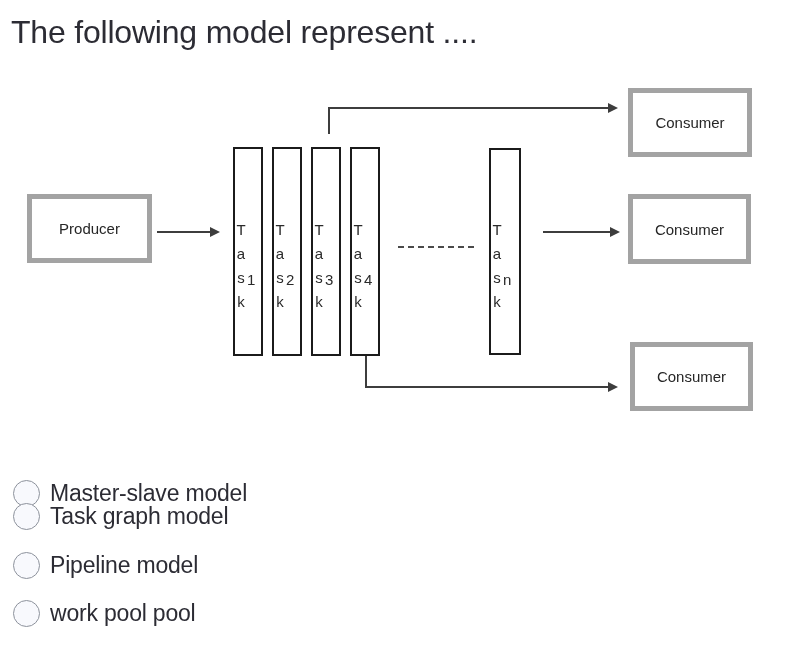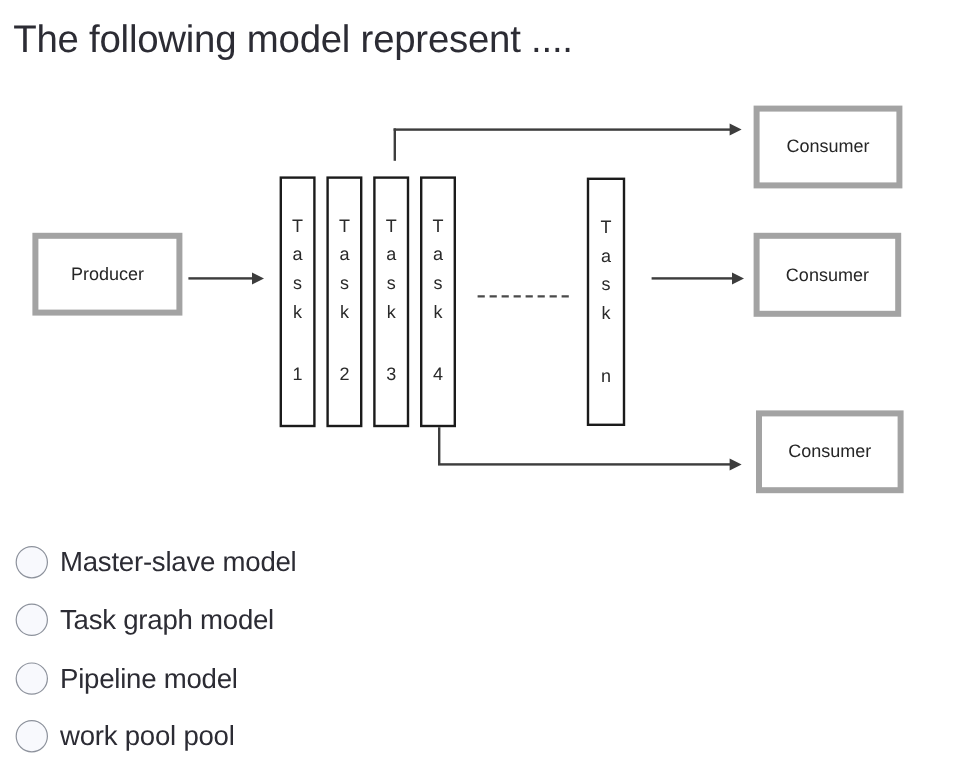--- a/index.html
+++ b/index.html
@@ -23,21 +23,21 @@
     font-size: 15px; color: #262626;
   }
   .producer { left: 27px; top: 194px; width: 125px; height: 69px; }
   .consumer-1 { left: 628px; top: 88px;  width: 124px; height: 69px; }
   .consumer-2 { left: 628px; top: 194px; width: 123px; height: 70px; }
   .consumer-3 { left: 630px; top: 342px; width: 123px; height: 69px; }
 
   .task-box {
     position: absolute; top: 147px; width: 30px; height: 209px;
     border: 2.5px solid #1b1b1b; background: #fff;
-    display: flex; flex-direction: column; align-items: center;
+    display: flex; flex-direction: row; align-items: center;
     padding-top: 28px; font-size: 15px; color: #2a2a2a;
   }
   .task-box.tn { top: 148px; height: 207px; width: 32px; }
   .t1 { left: 233px; } .t2 { left: 272px; } .t3 { left: 311px; } .t4 { left: 350px; } .tn { left: 489px; }
 
   .task-letters {
     width: 12px; word-break: break-all; text-align: center;
     line-height: 24px; white-space: normal;
   }
   .task-num { margin-top: 28px; line-height: 24px; }
@@ -61,21 +61,21 @@
   .l-bot-v { left: 365px; top: 356px; height: 31px; }
   .l-bot-h { left: 365px; top: 386px; width: 245px; }
   .h-bot   { left: 608px; top: 382px; }
   .l-dash  { left: 398px; top: 246px; width: 76px; }
 
   
   .opt-row {
     position: absolute; left: 13px; height: 27px;
     display: flex; align-items: center; gap: 10px;
   }
-  .o1 { top: 455px; } .o2 { top: 503px; } .o3 { top: 552px; } .o4 { top: 600px; }
+  .o1 { top: 480px; } .o2 { top: 503px; } .o3 { top: 552px; } .o4 { top: 600px; }
 
   .radio {
     width: 27px; height: 27px; border-radius: 50%;
     border: 1.5px solid #8d929c; background: #f8f9fd;
     flex: 0 0 auto; cursor: pointer;
   }
   .opt-label {
     font-size: 23px; color: #2c2c34; line-height: 27px;
     letter-spacing: -0.2px; cursor: pointer;
   }

